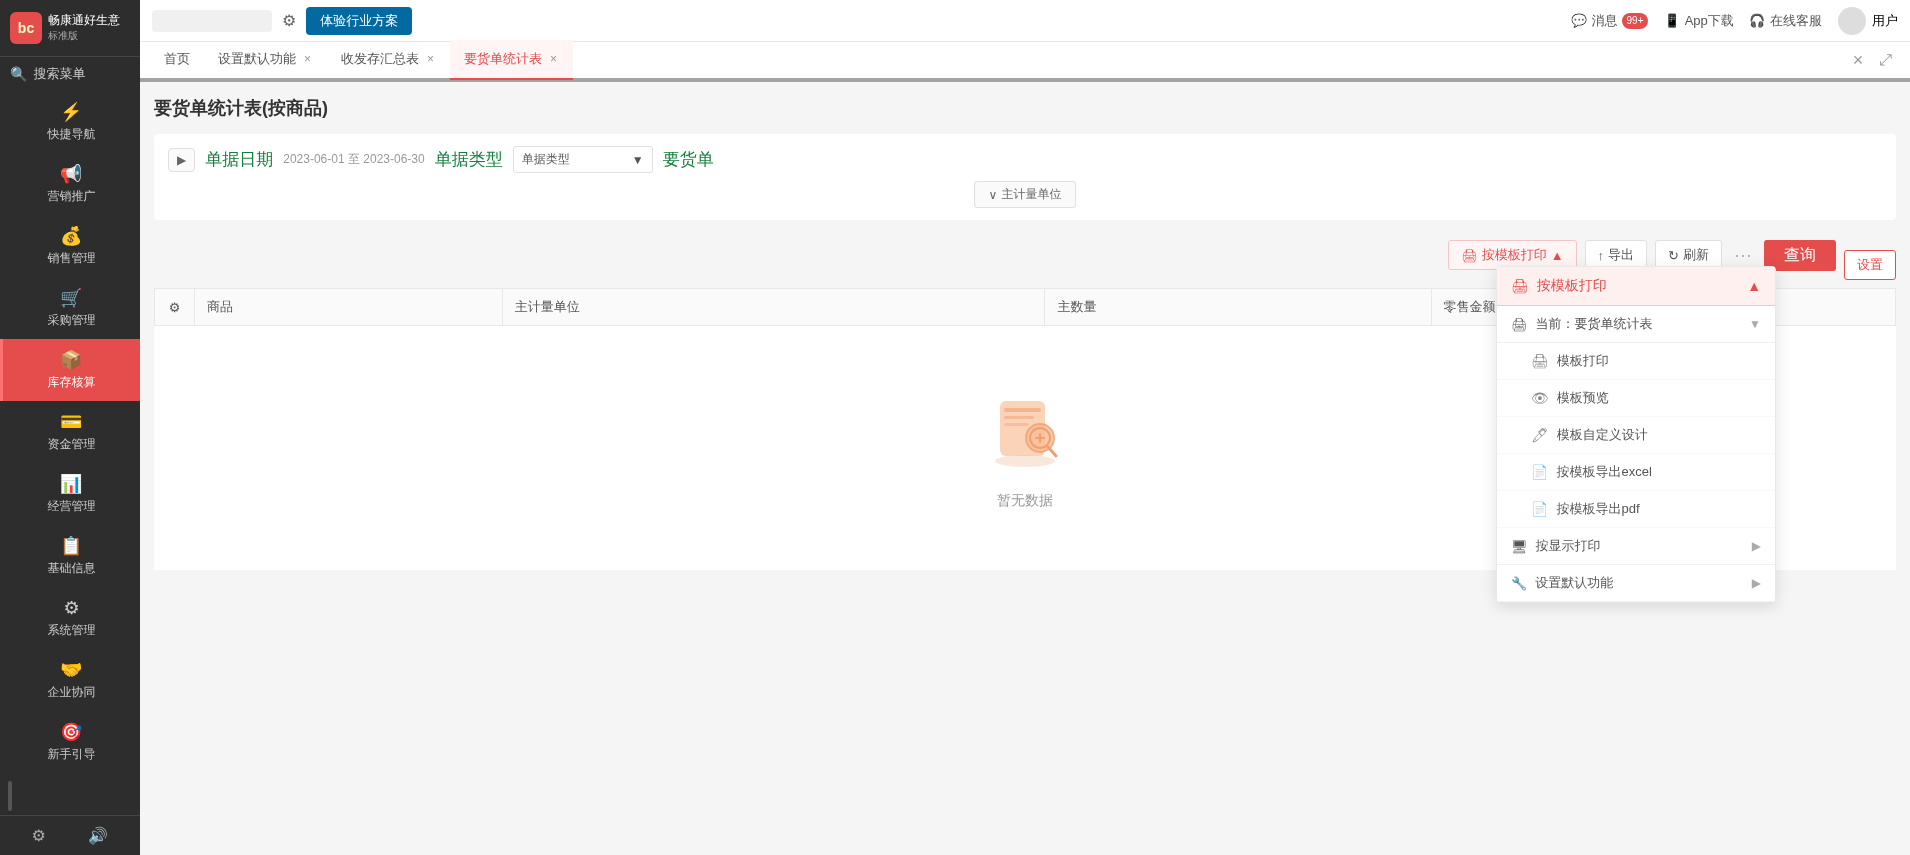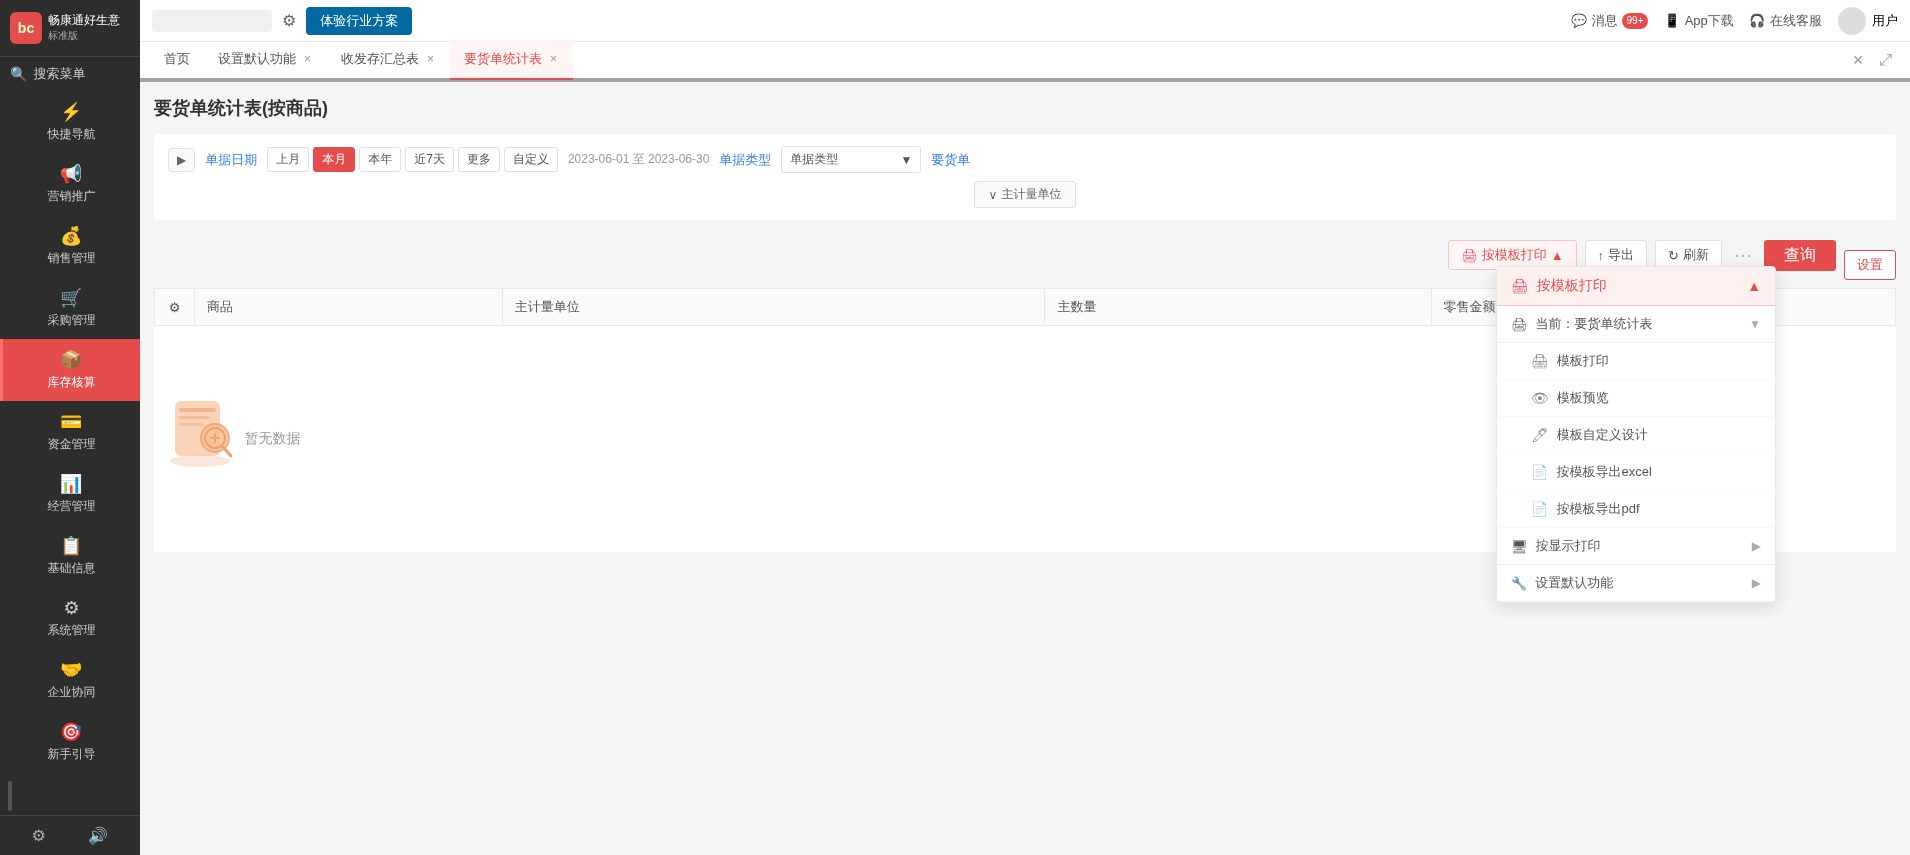--- a/index.html
+++ b/index.html
@@ -208,21 +208,21 @@
       align-items: center;
       color: #666;
       cursor: pointer;
       padding: 4px 8px;
       border: 1px solid #e0e0e0;
       border-radius: 4px;
       font-size: 12px;
       background: #fafafa;
     }
 
-    .filter-label { color: #3b82f6; font-size: 13px; white-space: nowrap; }
+    .filter-label { color: #15803d; font-size: 17px; white-space: nowrap; }
 
     .filter-date-group {
       display: flex;
       align-items: center;
       gap: 4px;
     }
     .filter-date-btn {
       padding: 3px 8px;
       border: 1px solid #e0e0e0;
       border-radius: 3px;
@@ -337,21 +337,21 @@
     }
     .data-table td {
       border: 1px solid #e8e8e8;
       padding: 9px 12px;
       color: #333;
     }
 
     
     .empty-state {
       display: flex;
-      flex-direction: row;
+      flex-direction: column;
       align-items: center;
       justify-content: flex-start;
       padding: 60px 0;
       background: #fff;
     }
     .empty-icon {
       width: 90px;
       height: 90px;
       margin-bottom: 16px;
     }
@@ -565,28 +565,20 @@
     <div class="filter-card">
       <div class="filter-row">
 
         <div style="display:flex;align-items:center;gap:6px;">
           <button class="filter-expand-btn">
             <span>▶</span>
           </button>
         </div>
 
         <span class="filter-label">单据日期</span>
-        <div class="filter-date-group">
-          <button class="filter-date-btn">上月</button>
-          <button class="filter-date-btn active">本月</button>
-          <button class="filter-date-btn">本年</button>
-          <button class="filter-date-btn">近7天</button>
-          <button class="filter-date-btn">更多</button>
-          <button class="filter-date-btn">自定义</button>
-        </div>
         <span class="filter-date-range">2023-06-01 至 2023-06-30</span>
 
         <span class="filter-label">单据类型</span>
         <div class="filter-select">
           <span>单据类型</span>
           <span>▼</span>
         </div>
 
         <span class="filter-label">要货单</span>
       </div>

